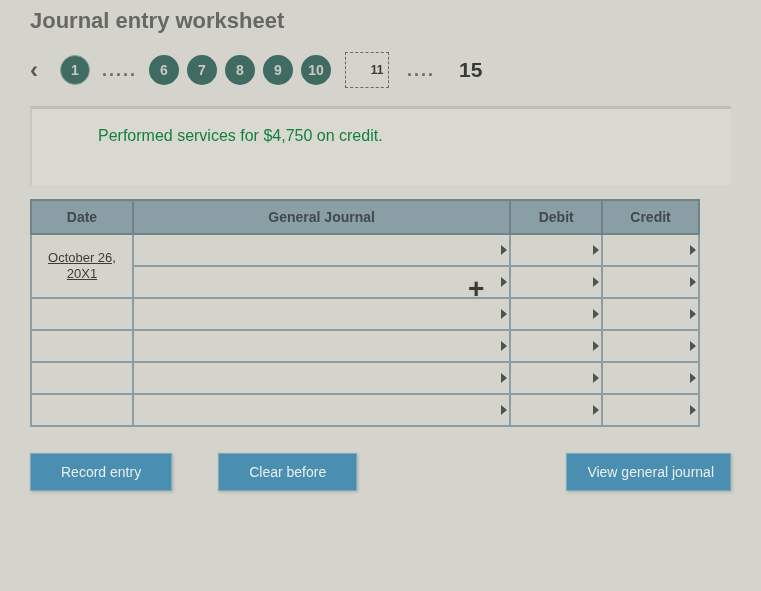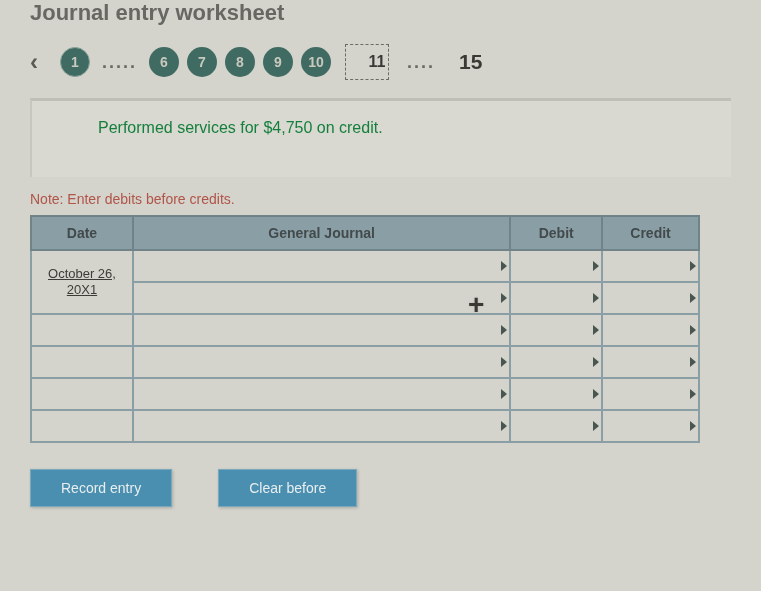--- a/index.html
+++ b/index.html
@@ -12,21 +12,21 @@
   position: relative;
 }
 .container {
   padding: 0 30px 20px 30px;
 }
 .title {
   font-size: 22px;
   font-weight: bold;
   color: #686862;
   margin-bottom: 18px;
-  padding-top: 0;
+  padding-top: 8px;
 }
 .nav-row {
   display: flex;
   align-items: center;
   gap: 8px;
   margin-bottom: 18px;
 }
 .chevron {
   font-size: 24px;
   font-weight: bold;
@@ -59,21 +59,21 @@
   padding: 0 4px;
 }
 .step-box {
   width: 44px;
   height: 36px;
   background: #d4d3cc;
   border: 1px dashed #6b6b63;
   display: flex;
   align-items: center;
   justify-content: center;
-  font-size: 16px;
+  font-size: 12px;
   font-weight: bold;
   color: #3a3a34;
   cursor: pointer;
   margin: 0 6px;
   padding-left: 20px;
 }
 .step-last {
   font-size: 21px;
   font-weight: bold;
   color: #3a3a34;
@@ -192,21 +192,20 @@
     <div class="step-circle">10</div>
     <div class="step-box">11</div>
     <span class="dots">....</span>
     <span class="step-last">15</span>
   </div>
 
   <div class="prompt-box">
     <div class="prompt-text">Performed services for $4,750 on credit.</div>
   </div>
 
-  <div class="note">Note: Enter debits before credits.</div>
 
   <div class="journal-wrap">
     <table class="journal-table">
       <thead>
         <tr>
           <th class="col-date">Date</th>
           <th class="col-gj">General Journal</th>
           <th class="col-debit">Debit</th>
           <th class="col-credit">Credit</th>
         </tr>
@@ -287,14 +286,15 @@
             </td>
         </tr>
       </tbody>
     </table>
     <div class="plus-cursor">+</div>
   </div>
 
   <div class="btn-row">
     <div class="btn">Record entry</div>
     <div class="btn">Clear before</div>
+    <div class="btn btn-view">View general journal</div>
   </div>
 </div>
 
 </body></html>

